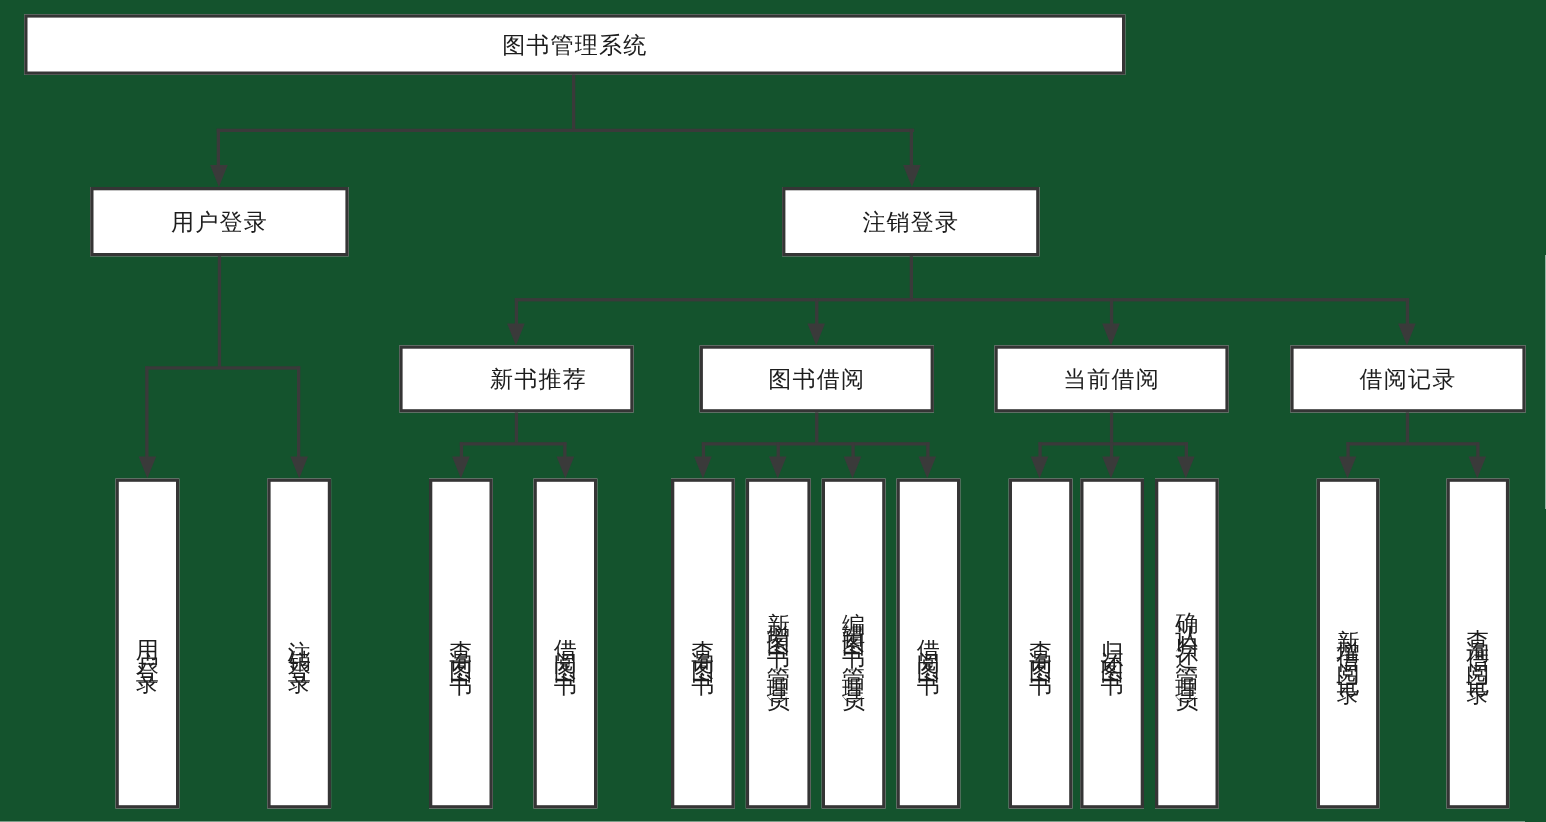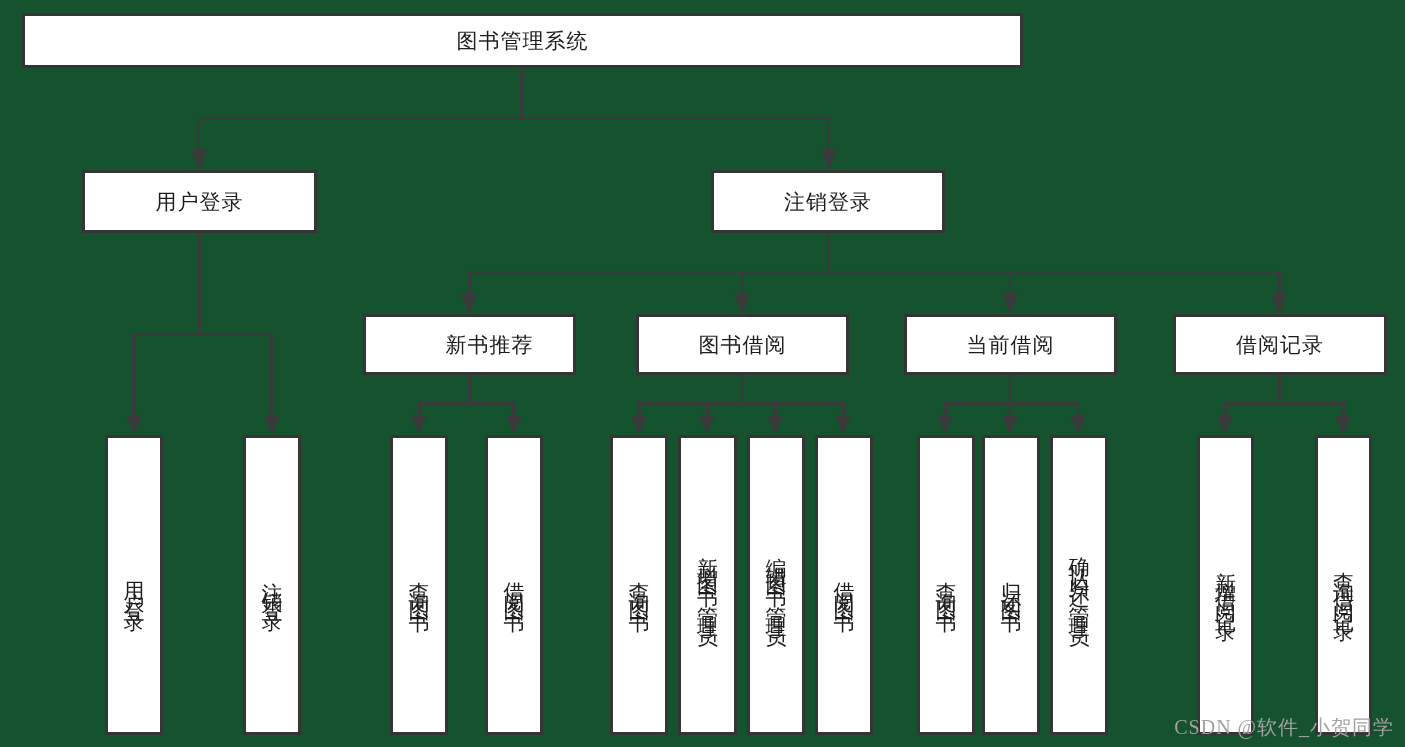--- a/index.html
+++ b/index.html
@@ -156,15 +156,14 @@
   <div class="vbox" style="left:1050px; top:435px; width:58px; height:300px;">
     <span class="vtxt">确认归还（管理员）</span>
   </div>
   <div class="vbox" style="left:1197px; top:435px; width:57px; height:300px;">
     <span class="vtxt">新增借阅记录</span>
   </div>
   <div class="vbox" style="left:1315px; top:435px; width:57px; height:300px;">
     <span class="vtxt">查询借阅记录</span>
   </div>
 
-  <div class="watermark">CSDN @软件_小贺同学</div>
 
 </div>
 
 </body></html>

